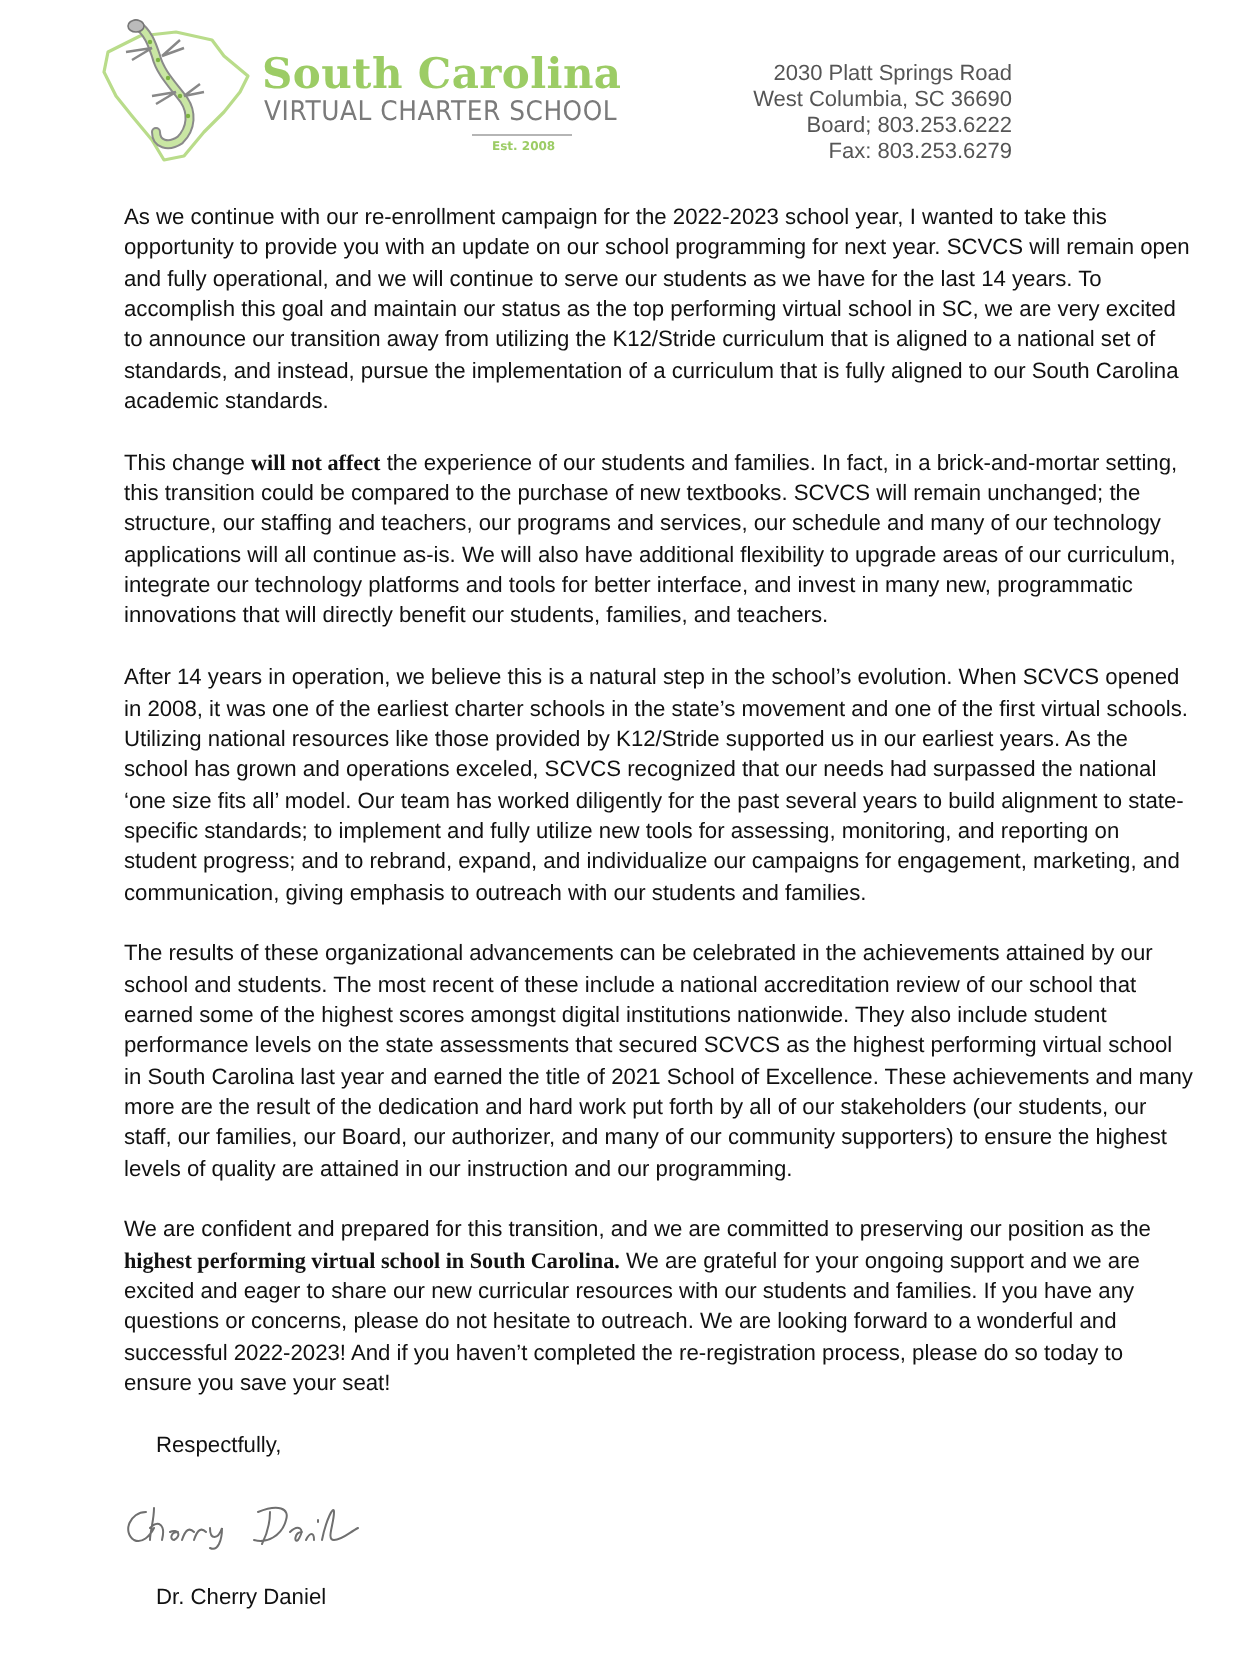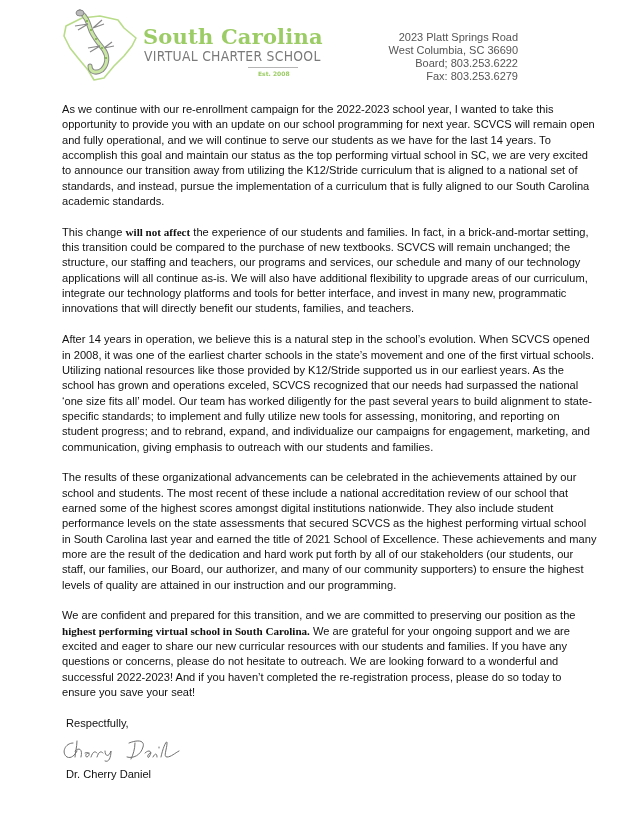--- a/index.html
+++ b/index.html
@@ -10,21 +10,21 @@
     body {
       width: 618px;
       height: 830px;
       position: relative;
       overflow: hidden;
       font-family: "Liberation Sans", "DejaVu Sans", sans-serif;
       color: #1a1a1a;
     }
     .letterhead {
       position: absolute;
-      left: 12px; top: 0;
+      left: 0; top: 0;
       width: 556px;
       height: 95px;
     }
     .logo {
       position: absolute;
       left: 48px;
       top: 6px;
       width: 290px;
       height: 78px;
     }
@@ -104,21 +104,21 @@
       position: relative;
     }
     .text-cursor {
       position: absolute;
       left: -1px;
       top: 2px;
       width: 1px;
       height: 12px;
       background: #000000;
     }
-    .signature-block p { margin: 4px; }
+    .signature-block p { margin: 16px; }
     .signature {
       display: block;
       width: 130px;
       height: 28px;
       margin: 1px 0 0 -3px;
     }
     b { font-weight: bold; font-family: Liberation Serif, serif; }
   </style>
 </head>
 <body>
@@ -145,21 +145,21 @@
       <path d="M40 40 L30 46 M40 40 L28 42" stroke="#888" stroke-width="1.2" fill="none"></path>
       <path d="M44 42 L52 36 M44 42 L54 40" stroke="#888" stroke-width="1.2" fill="none"></path>
     </svg>
     <div class="logo-title">South Carolina</div>
     <div class="logo-subtitle">VIRTUAL CHARTER SCHOOL</div>
     <div class="logo-rule"></div>
     <div class="logo-est">Est. 2008</div>
   </div>
 
   <div class="address">
-    <div>2023 Platt Springs Road</div>
+    <div>2030 Platt Springs Road</div>
     <div>West Columbia, SC 36690</div>
     <div>Board; 803.253.6222</div>
     <div>Fax: 803.253.6279</div>
   </div>
 </div>
 
 <div class="letter">
 
   <p>As we continue with our re-enrollment campaign for the 2022-2023 school year, I wanted to take this opportunity to provide you with an update on our school programming for next year. SCVCS will remain open and fully operational, and we will continue to serve our students as we have for the last 14 years. To accomplish this goal and maintain our status as the top performing virtual school in SC, we are very excited to announce our transition away from utilizing the K12/Stride curriculum that is aligned to a national set of standards, and instead, pursue the implementation of a curriculum that is fully aligned to our South Carolina academic standards.</p>
 

